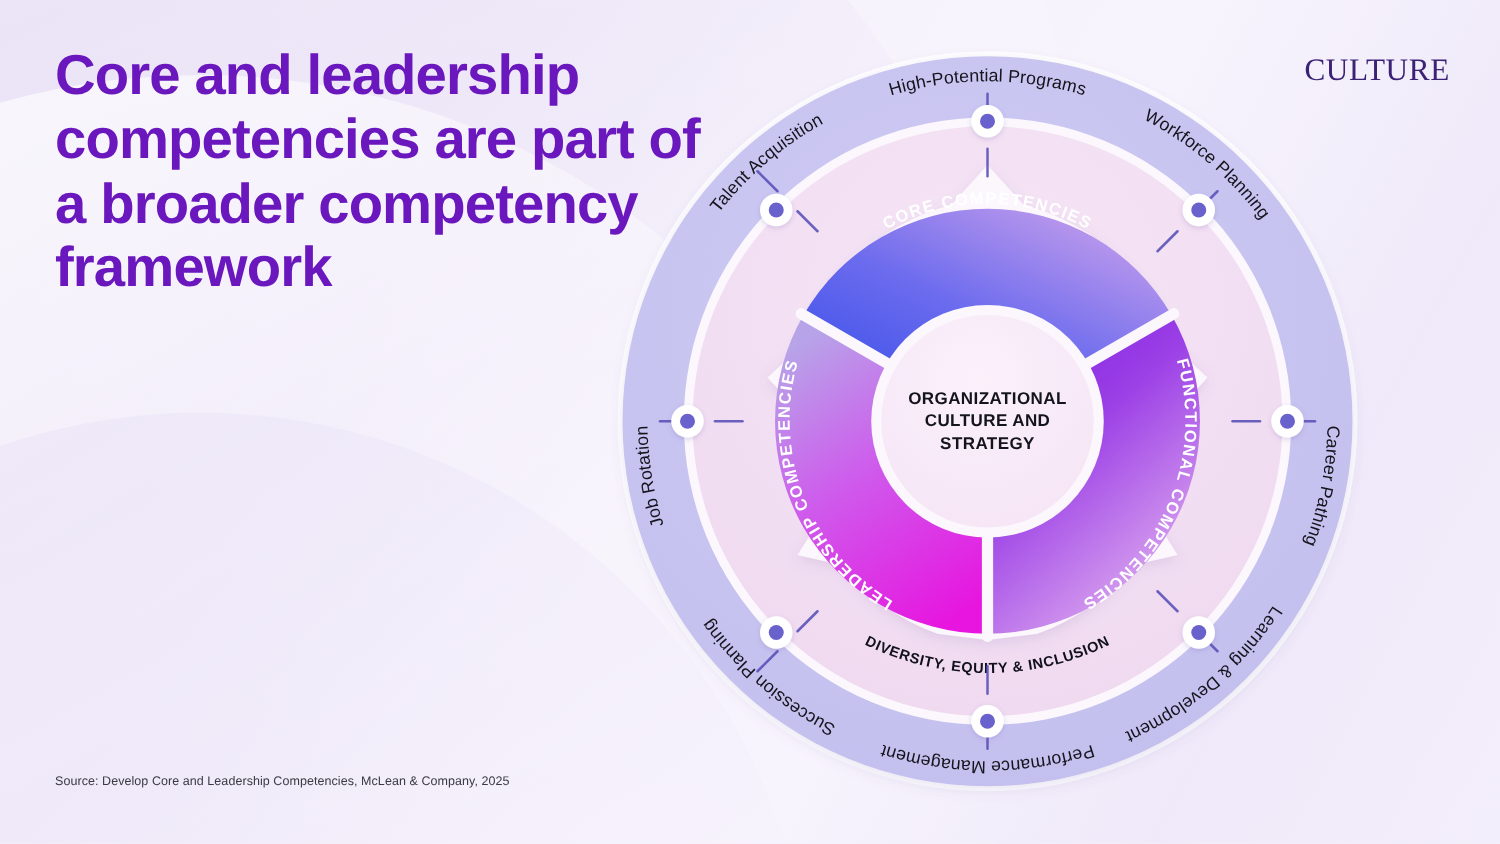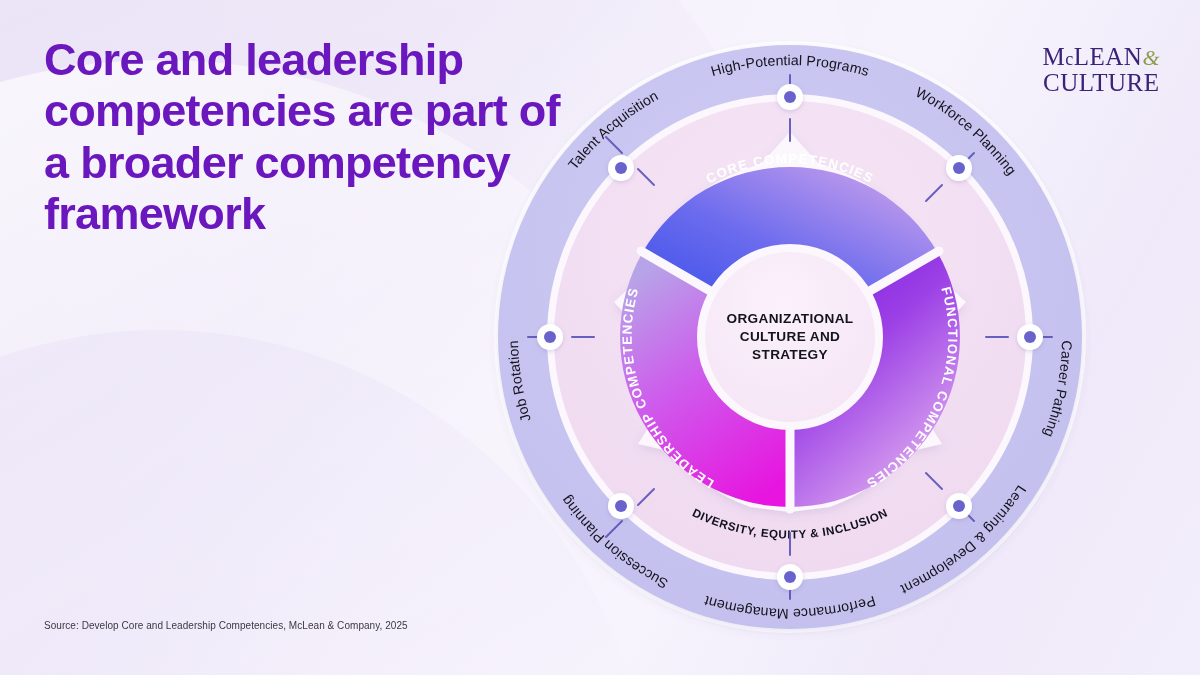--- a/index.html
+++ b/index.html
@@ -131,21 +131,20 @@
 <div id="stage">
 
   <div class="swoosh sw1"></div>
   <div class="swoosh sw2"></div>
   <div class="swoosh sw3"></div>
   <div class="swoosh sw4"></div>
 
   <h1 id="headline">Core and leadership competencies are part of a broader competency framework</h1>
 
   <div id="logo">
-    <div class="l1"><span>M</span><span class="sm">c</span><span>L</span><span>EAN</span><span class="amp">&amp;</span></div>
     <div class="l2">CULTURE</div>
   </div>
 
   <div id="source">Source: Develop Core and Leadership Competencies, McLean &amp; Company, 2025</div>
 
   <div id="diagram">
     <svg viewBox="0 0 640 650" xmlns="http://www.w3.org/2000/svg">
       <defs>
 
         <linearGradient id="gCore" x1="0%" y1="100%" x2="100%" y2="10%">

